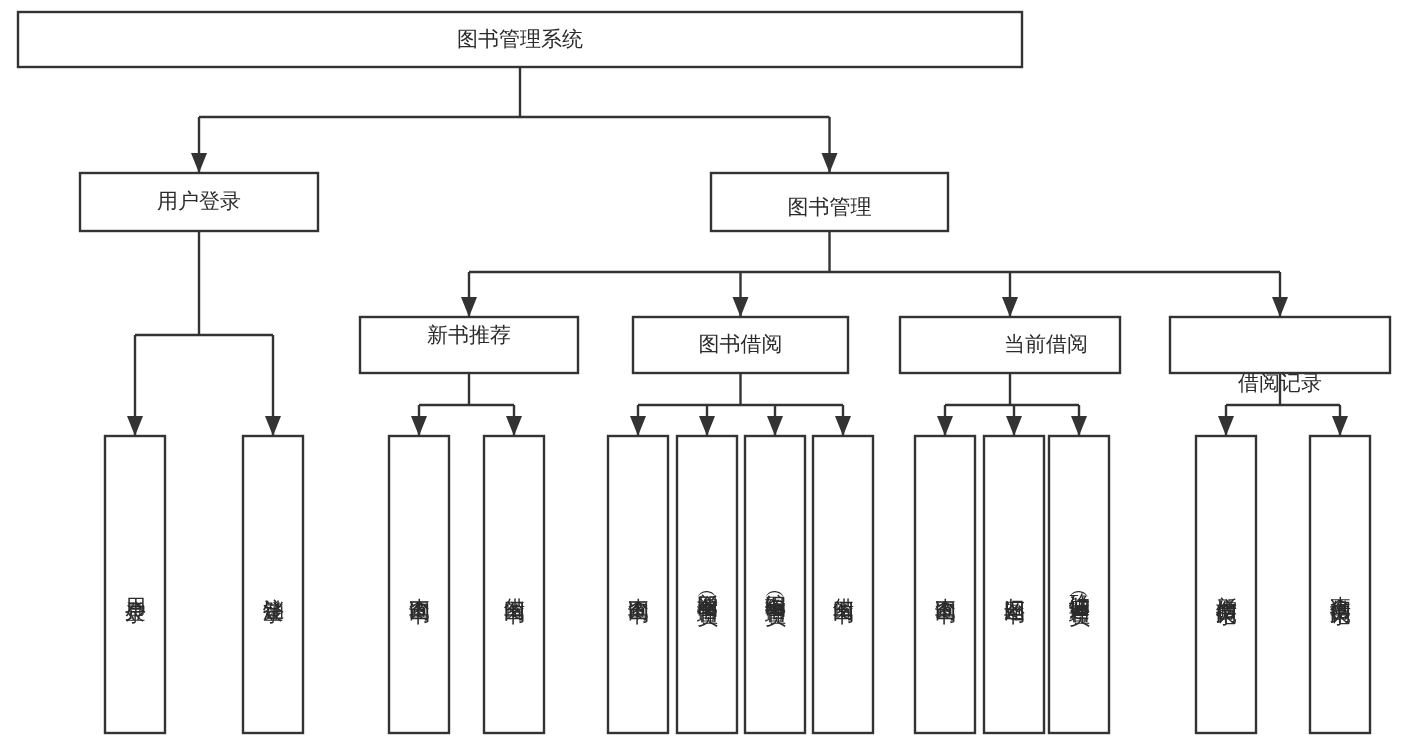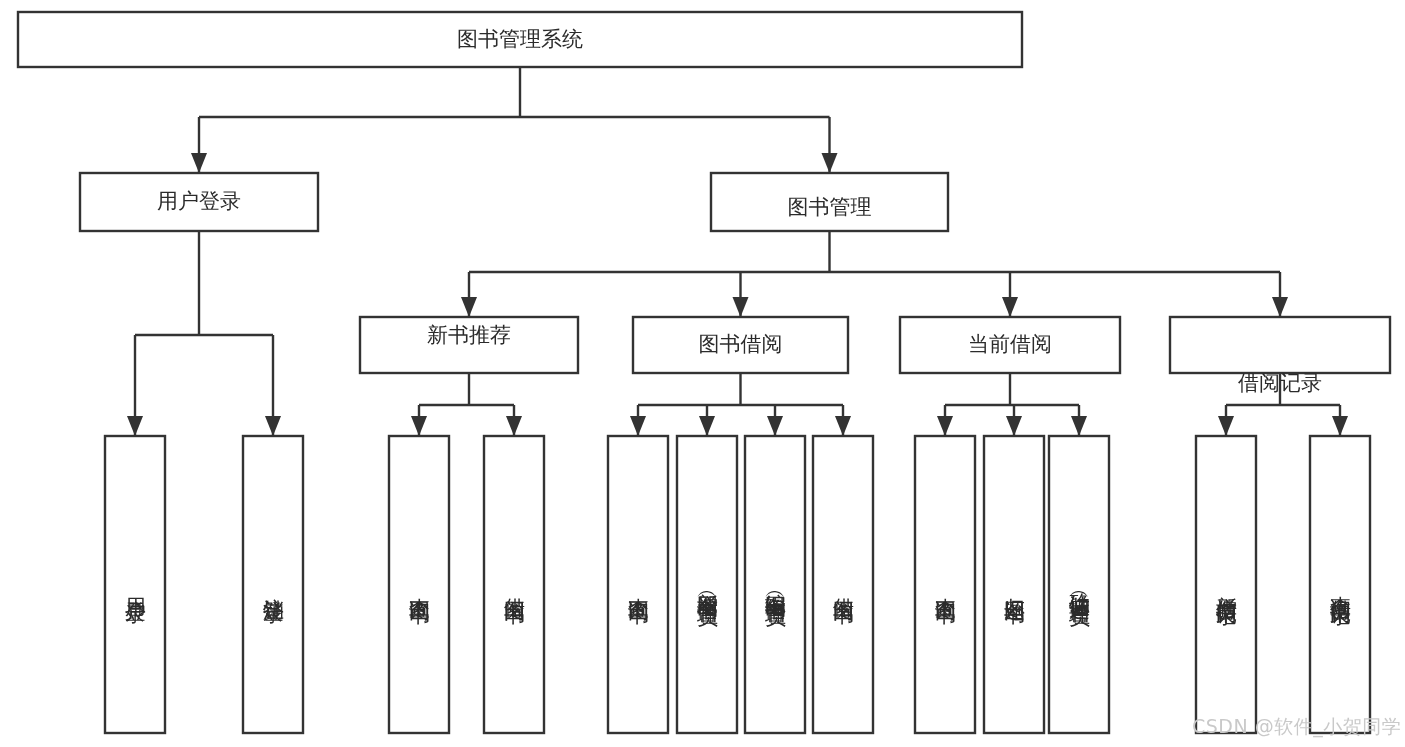--- a/index.html
+++ b/index.html
@@ -156,32 +156,31 @@
         <polygon points="1332,416 1348,416 1340,436" class="arrow-head"></polygon>
       </g>
   </svg>
 
   <div id="labels">
       <div class="node-label-h" style="left: 18px; top: 12px; width: 1004px; height: 55px;">图书管理系统</div>
       <div class="node-label-h" style="left: 80px; top: 173px; width: 238px; height: 58px;">用户登录</div>
       <div class="node-label-h" style="left: 711px; top: 179px; width: 237px; height: 58px;">图书管理</div>
       <div class="node-label-h" style="left: 360px; top: 308px; width: 218px; height: 56px;">新书推荐</div>
       <div class="node-label-h" style="left: 633px; top: 317px; width: 215px; height: 56px;">图书借阅</div>
-      <div class="node-label-h" style="left: 900px; top: 317px; width: 220px; height: 56px;">当前借阅</div>
+      <div class="node-label-h" style="left: 936px; top: 317px; width: 220px; height: 56px;">当前借阅</div>
       <div class="node-label-h" style="left: 1170px; top: 317px; width: 220px; height: 56px; margin-top: 39px;">借阅记录</div>
       <div class="node-label-v" style="left: 105px; top: 436px; width: 60px; height: 297px;">用户登录</div>
       <div class="node-label-v" style="left: 243px; top: 436px; width: 60px; height: 297px;">注销登录</div>
       <div class="node-label-v" style="left: 389px; top: 436px; width: 60px; height: 297px;">查询图书</div>
       <div class="node-label-v" style="left: 484px; top: 436px; width: 60px; height: 297px;">借阅图书</div>
       <div class="node-label-v" style="left: 608px; top: 436px; width: 60px; height: 297px;">查询图书</div>
       <div class="node-label-v" style="left: 677px; top: 436px; width: 60px; height: 297px;">新增图书（管理员）</div>
       <div class="node-label-v" style="left: 745px; top: 436px; width: 60px; height: 297px;">编辑图书（管理员）</div>
       <div class="node-label-v" style="left: 813px; top: 436px; width: 60px; height: 297px;">借阅图书</div>
       <div class="node-label-v" style="left: 915px; top: 436px; width: 60px; height: 297px;">查询图书</div>
       <div class="node-label-v" style="left: 984px; top: 436px; width: 60px; height: 297px;">归还图书</div>
       <div class="node-label-v" style="left: 1049px; top: 436px; width: 60px; height: 297px;">确认归还（管理员）</div>
       <div class="node-label-v" style="left: 1196px; top: 436px; width: 60px; height: 297px;">新增借阅记录</div>
       <div class="node-label-v" style="left: 1310px; top: 436px; width: 60px; height: 297px;">查询借阅记录</div>
     </div>
 
-  <div class="watermark" style="left: 1192px; top: 714px;">CSDN @软件_小贺同学</div>
 
 </div>
 
 </body></html>

